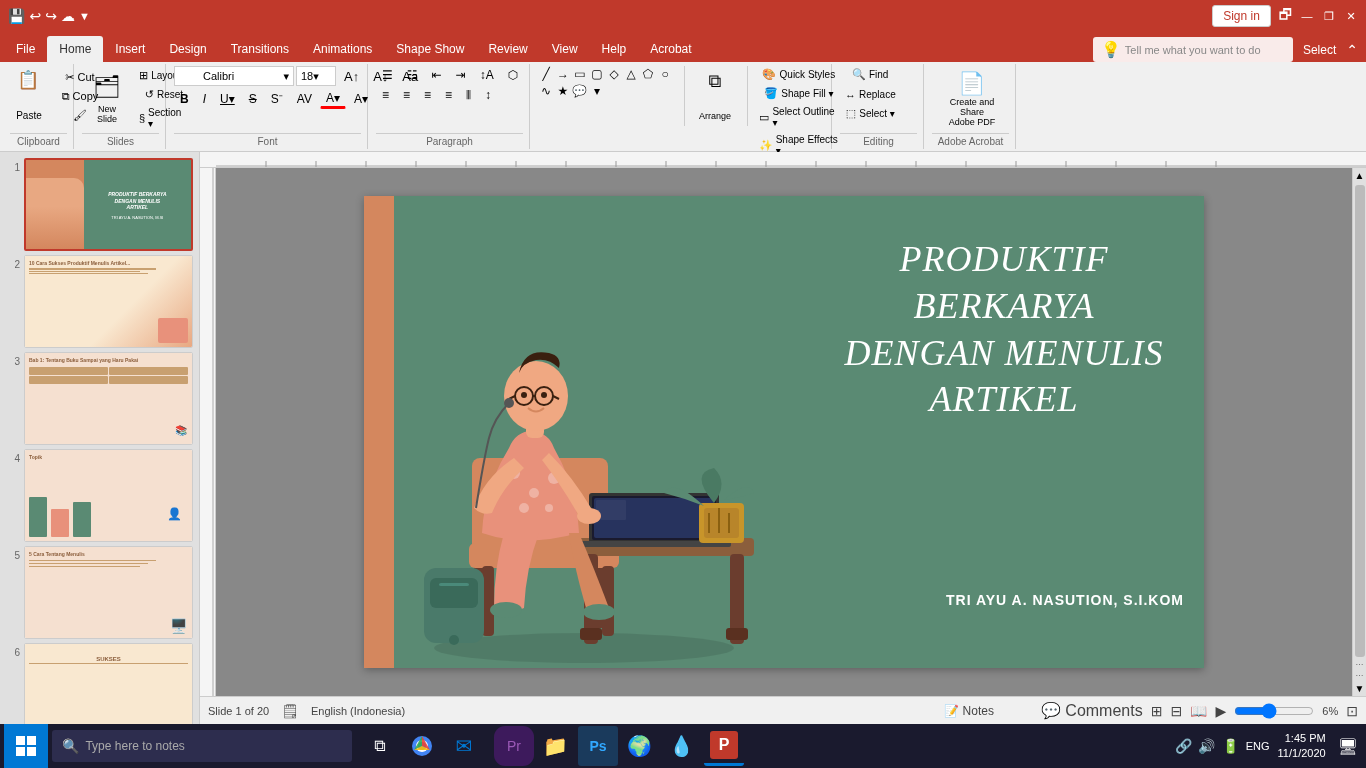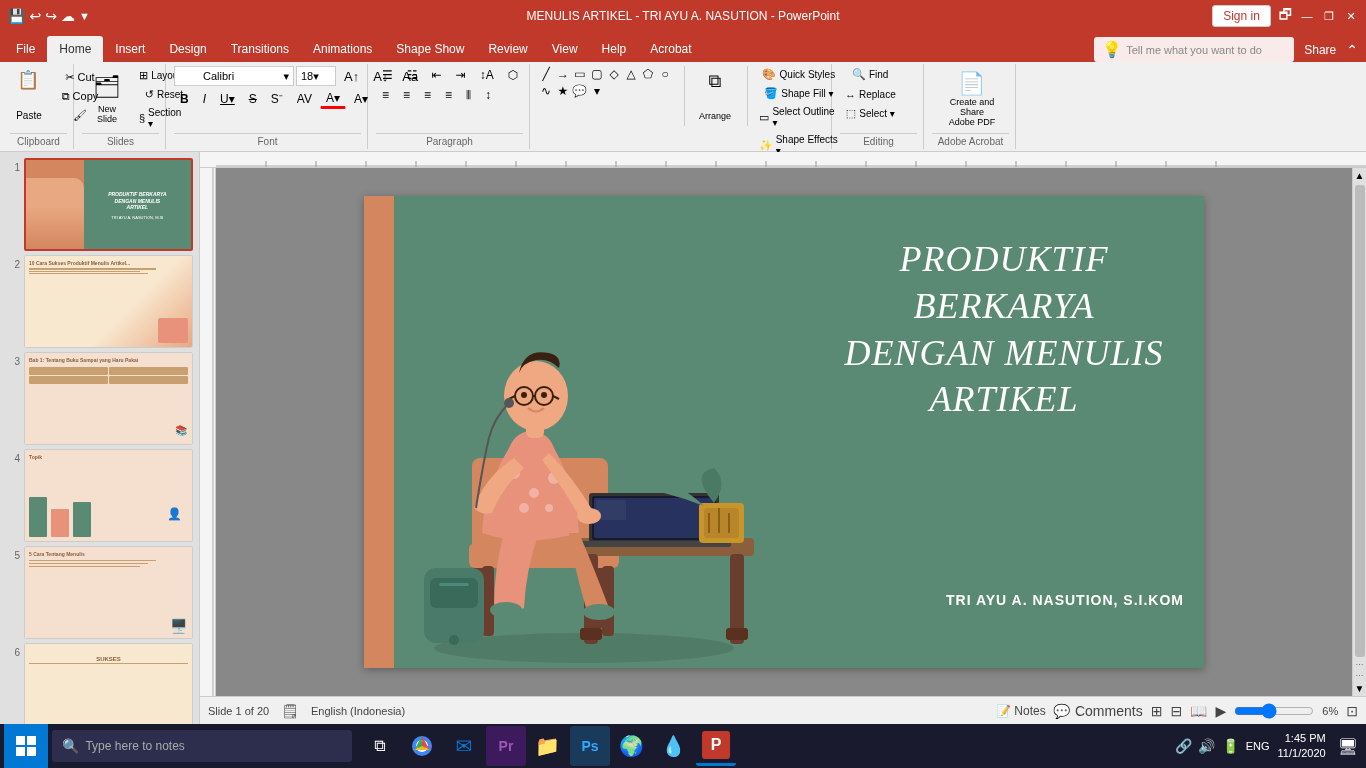--- a/index.html
+++ b/index.html
@@ -336,21 +336,20 @@
 <div class="title-bar">
   <div class="title-bar-left">
     <div class="quick-access">
       <span style="font-size:14px;cursor:pointer;">💾</span>
       <span style="font-size:14px;cursor:pointer;">↩</span>
       <span style="font-size:14px;cursor:pointer;">↪</span>
       <span style="font-size:14px;cursor:pointer;">☁</span>
       <span style="font-size:11px;cursor:pointer;">▼</span>
     </div>
   </div>
-  <div style="position:absolute;left:50%;transform:translateX(-50%);font-size:12px;color:white;">MENULIS ARTIKEL - TRI AYU A. NASUTION  -  PowerPoint</div>
   <div class="title-bar-right">
     <button class="sign-in-btn">Sign in</button>
     <span style="color:white;font-size:14px;cursor:pointer;">🗗</span>
     <div class="window-btn" style="color:white;">—</div>
     <div class="window-btn" style="color:white;">❐</div>
     <div class="window-btn" style="color:white;">✕</div>
   </div>
 </div>
 
 <div class="ribbon-tabs">
@@ -363,21 +362,21 @@
   <div class="ribbon-tab">Shape Show</div>
   <div class="ribbon-tab">Review</div>
   <div class="ribbon-tab">View</div>
   <div class="ribbon-tab">Help</div>
   <div class="ribbon-tab">Acrobat</div>
   <div style="display:flex;align-items:center;margin-left:auto;padding:0 8px;gap:10px;">
     <div style="display:flex;align-items:center;background:rgba(255,255,255,0.9);border-radius:3px;padding:3px 8px;gap:4px;width:200px;">
       <span>💡</span>
       <span style="font-size:11px;color:#888;">Tell me what you want to do</span>
     </div>
-    <span style="color:white;font-size:12px;cursor:pointer;">Share</span>
+    <span style="color:white;font-size:12px;cursor:pointer;">Select</span>
     <span style="color:white;font-size:14px;cursor:pointer;">⌃</span>
   </div>
 </div>
 
 <div class="ribbon">
 
   <div class="ribbon-group" style="width:70px;">
     <div class="ribbon-row">
       <div class="rb-btn rb-btn-lg" style="width:38px;height:58px;">
         <div class="icon">📋</div>
@@ -775,21 +774,21 @@
 
 
     <div class="status-bar">
       <div class="status-left">
         <span>Slide 1 of 20</span>
         <span style="cursor:pointer;font-size:14px;">🗒</span>
         <span>English (Indonesia)</span>
       </div>
       <div class="status-right">
         <span style="cursor:pointer;font-size:12px;">📝 <span>Notes</span></span>
-        <span style="cursor:pointer;font-size:14px;">💬 Comments</span>
+        <span style="cursor:pointer;font-size:16px;margin-left:39px;">💬 Comments</span>
         <span style="cursor:pointer;font-size:14px;">⊞</span>
         <span style="cursor:pointer;font-size:14px;">⊟</span>
         <span style="cursor:pointer;font-size:14px;">📖</span>
         <span style="cursor:pointer;font-size:14px;">▶</span>
         <input type="range" min="10" max="200" value="90" style="width: 80px;">
         <span>6%</span>
         <span style="cursor:pointer;font-size:14px;">⊡</span>
       </div>
     </div>
   </div>
@@ -814,21 +813,21 @@
       <svg width="22" height="22" viewBox="0 0 22 22">
         <circle cx="11" cy="11" r="10" fill="#4285f4"></circle>
         <circle cx="11" cy="11" r="6" fill="white"></circle>
         <circle cx="11" cy="11" r="4" fill="#4285f4"></circle>
         <path d="M11 1 L19 15 L11 11Z" fill="#ea4335" opacity="0.9"></path>
         <path d="M11 1 L3 15 L11 11Z" fill="#34a853" opacity="0.9"></path>
         <path d="M3 15 L19 15 L11 11Z" fill="#fbbc05" opacity="0.9"></path>
       </svg>
     </div>
     <div class="taskbar-app" style="color:#0078d4;font-size:20px;">✉</div>
-    <div class="taskbar-app" style="background:#3d1a5c;border-radius:3px;color:#9b59b6;font-size:14px;font-weight:bold;">Pr</div>
+    <div class="taskbar-app" style="background:#3d1a5c;border-radius:11px;color:#9b59b6;font-size:14px;font-weight:normal;margin-left:8px;">Pr</div>
     <div class="taskbar-app" style="color:#f9a825;font-size:20px;">📁</div>
     <div class="taskbar-app" style="background:#1a3a5c;border-radius:3px;color:#31a8ff;font-size:14px;font-weight:bold;">Ps</div>
     <div class="taskbar-app" style="color:#27ae60;font-size:20px;">🌍</div>
     <div class="taskbar-app" style="color:#e74c3c;font-size:20px;">💧</div>
     <div class="taskbar-app active">
       <div style="background:#c0392b;border-radius:3px;width:28px;height:28px;display:flex;align-items:center;justify-content:center;color:white;font-size:16px;font-weight:bold;">P</div>
     </div>
   </div>
   <div class="taskbar-tray">
     <div class="tray-icons">

